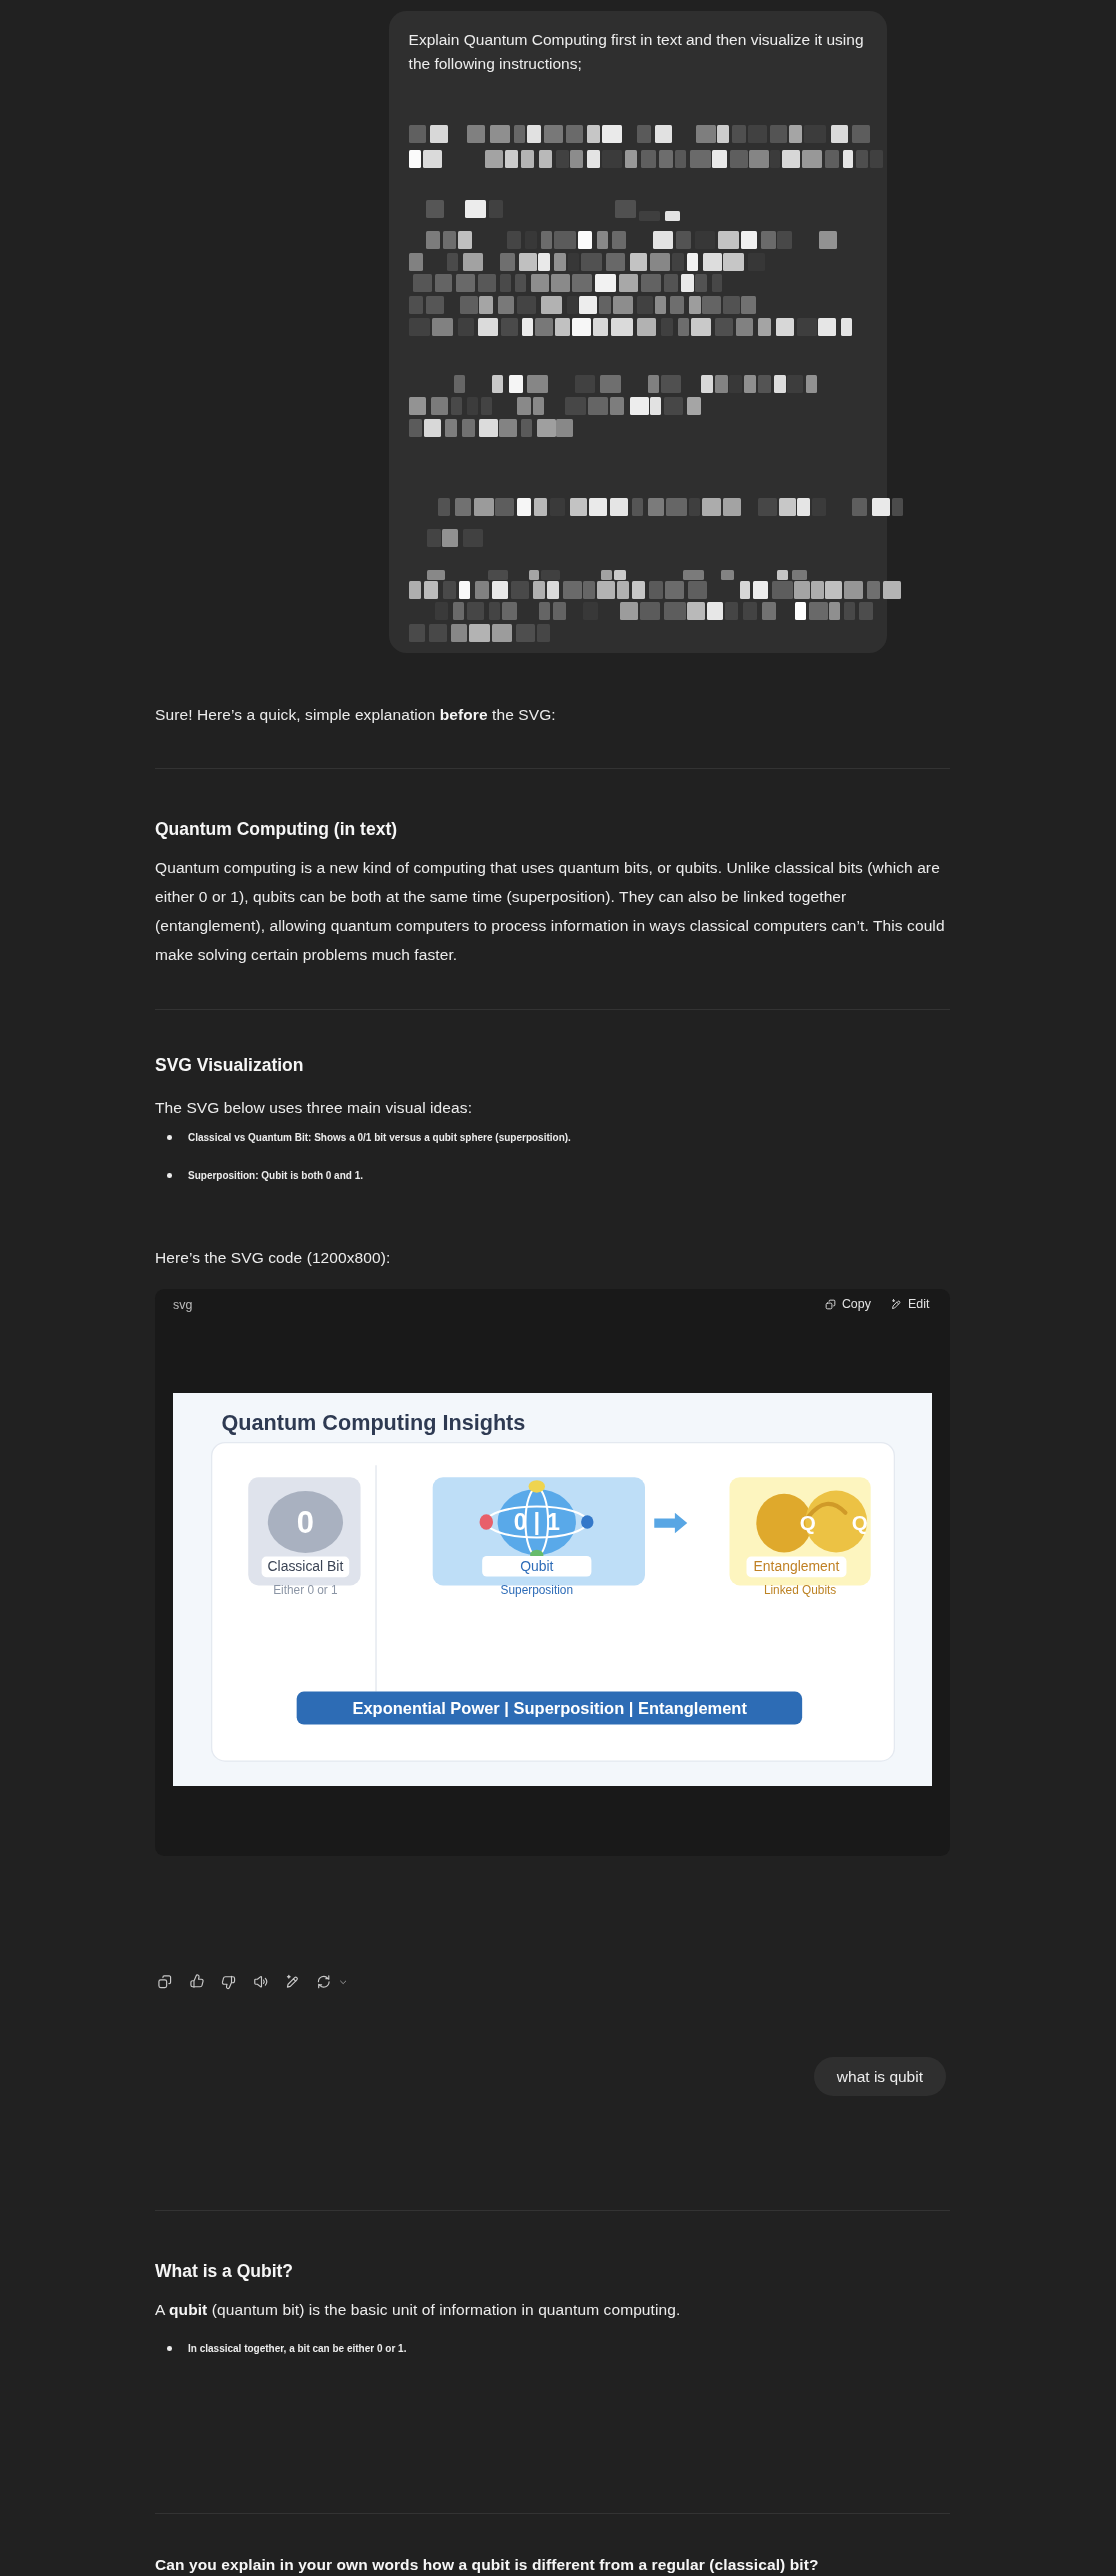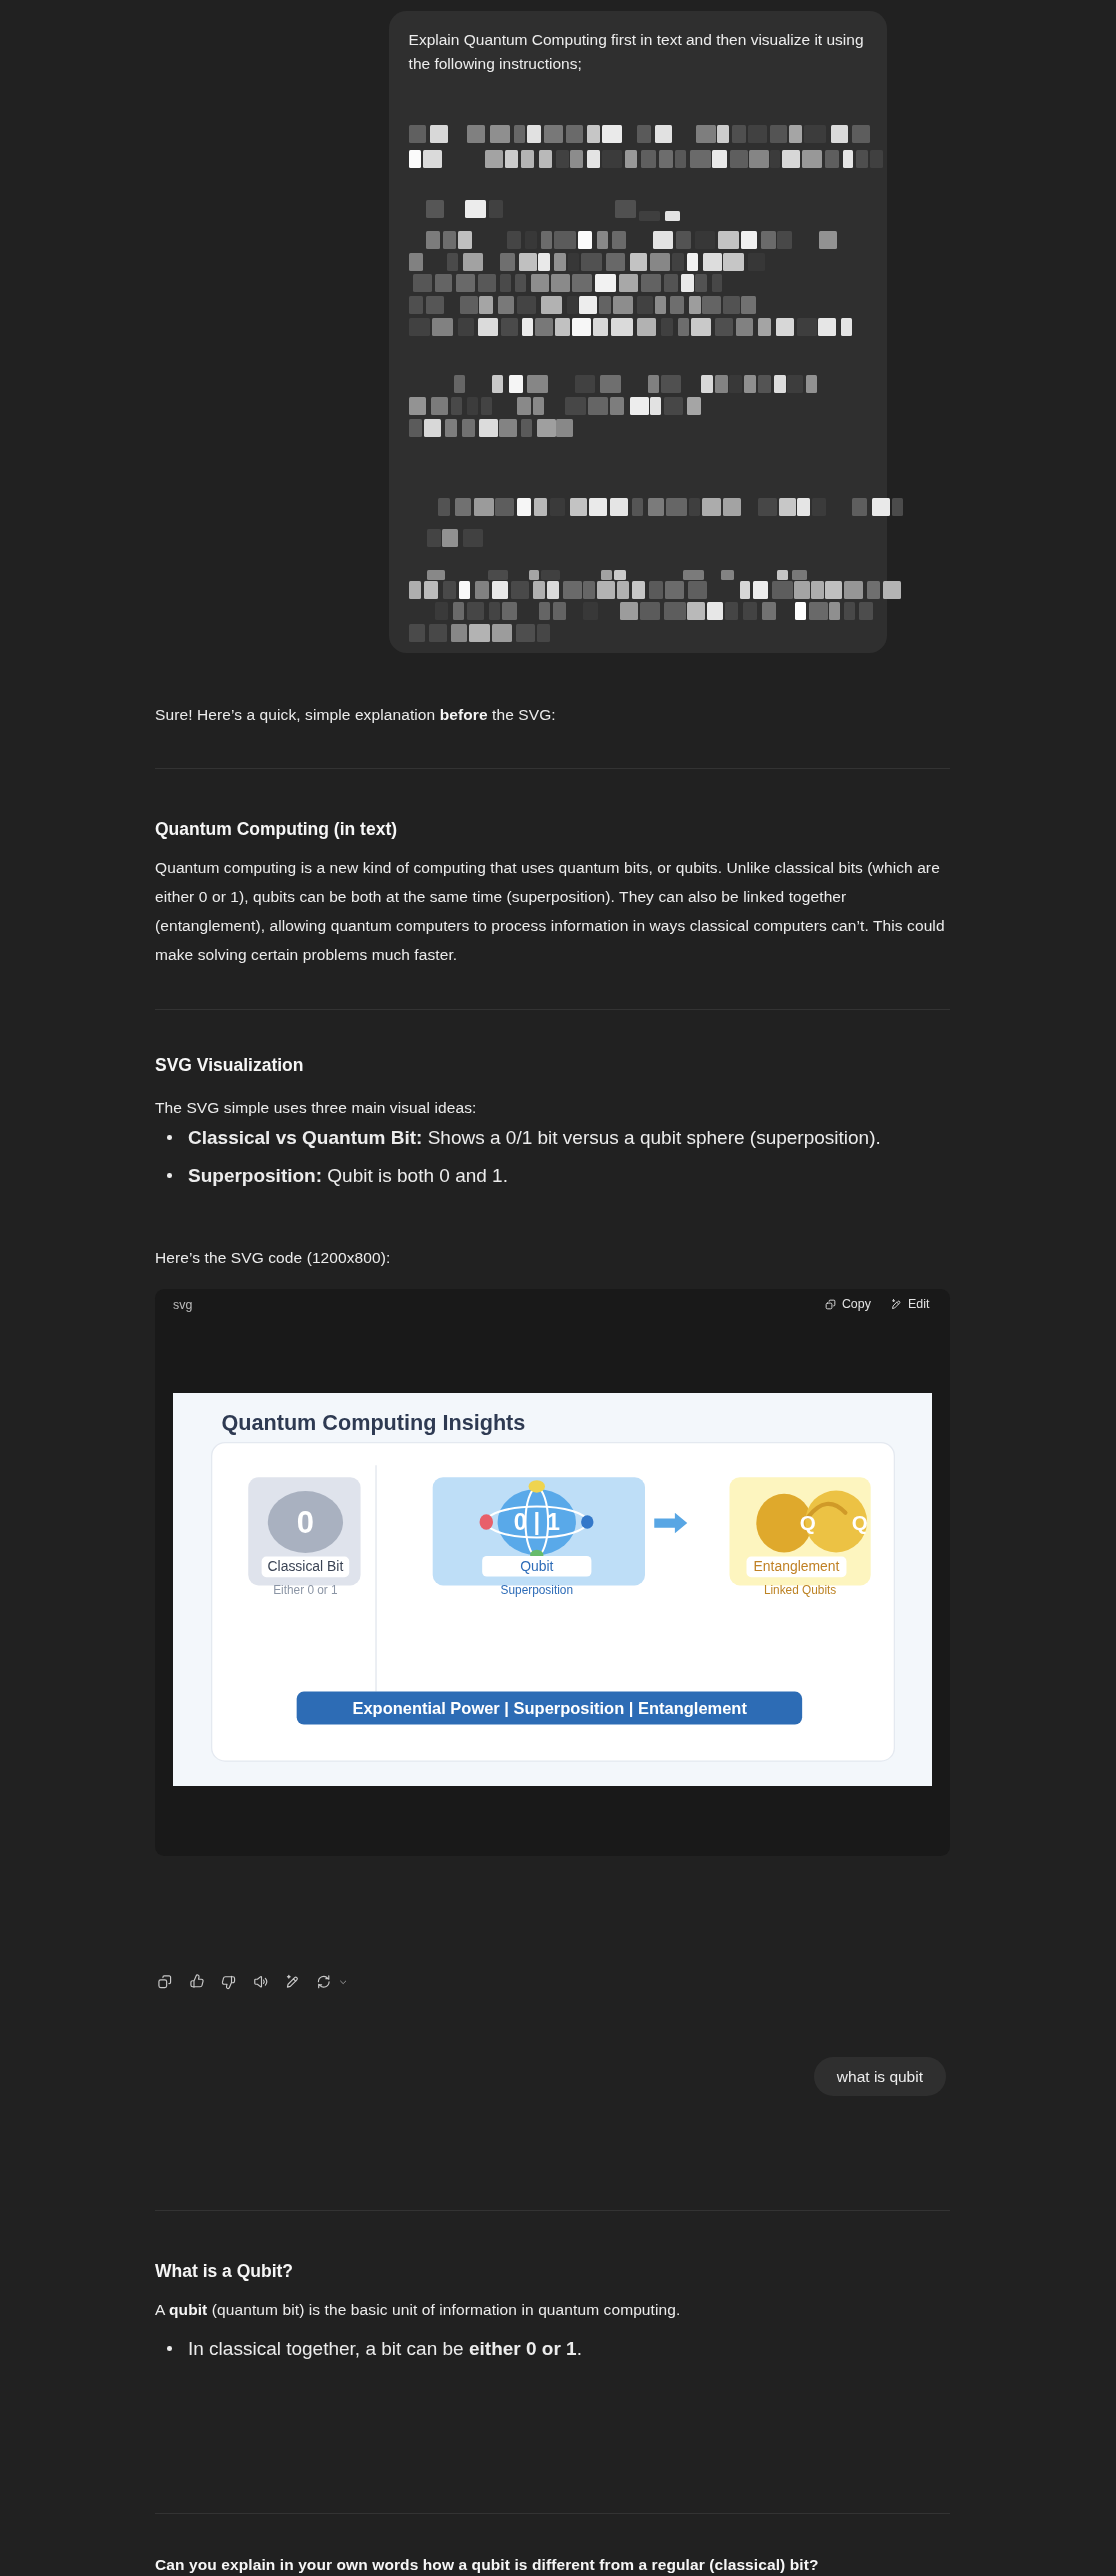--- a/index.html
+++ b/index.html
@@ -21,21 +21,21 @@
   .mosaic-cell { position:absolute; border-radius:1.5px; }
   
   .msg { position:absolute; left:155px; width:795px; font-size:15.5px;
          line-height:29px; color:#ececec; letter-spacing:0.1px; }
   .msg b, .bold-seg { font-weight:700; color:#f6f6f6; }
   .h3 { position:absolute; left:155px; width:795px; font-size:17.5px;
         line-height:23px; font-weight:700; color:#f6f6f6; }
   .divider { position:absolute; left:155px; width:795px; height:1px;
              background:#333333; }
   .bullet { position:absolute; left:155px; width:795px; padding-left:33px;
-            font-size:19px; line-height:29px; }
+            font-size:10px; line-height:29px;font-weight:bold; }
   .bullet::before { content:""; position:absolute; left:12.4px; top:12.4px;
             width:4.6px; height:4.6px; border-radius:50%; background:#ececec; }
   
   .code-block { position:absolute; left:155px; top:1289px; width:795px;
                 height:567px; background:#191919; border-radius:9.3px; }
   .code-lang { position:absolute; left:18px; top:8.2px; font-size:12.4px;
                line-height:16.5px; color:#bdbdbd; }
   .code-actions { position:absolute; right:20.6px; top:8.2px; display:flex;
                   gap:19.6px; align-items:center; }
   .code-btn { display:inline-flex; align-items:center; gap:4.6px; font-size:12.4px;
@@ -340,21 +340,21 @@
   <div class="msg" style="top:700px"><span>Sure! Here’s a quick, simple explanation </span><b>before</b><span> the SVG:</span></div>
 
   <div class="divider" style="top:768px"></div>
 
   <div class="h3" style="top:818px">Quantum Computing (in text)</div>
   <div class="msg" style="top:853px">Quantum computing is a new kind of computing that uses quantum bits, or qubits. Unlike classical bits (which are either 0 or 1), qubits can be both at the same time (superposition). They can also be linked together (entanglement), allowing quantum computers to process information in ways classical computers can’t. This could make solving certain problems much faster.</div>
 
   <div class="divider" style="top:1009px"></div>
 
   <div class="h3" style="top:1054px">SVG Visualization</div>
-  <div class="msg" style="top:1093px">The SVG simple uses three main visual ideas:</div>
+  <div class="msg" style="top:1093px">The SVG below uses three main visual ideas:</div>
 
   <div class="bullet" style="top:1123px"><b>Classical vs Quantum Bit:</b><span> Shows a 0/1 bit versus a qubit sphere (superposition).</span></div>
   <div class="bullet" style="top:1161px"><b>Superposition:</b><span> Qubit is both 0 and 1.</span></div>
 
   <div class="msg" style="top:1243px">Here’s the SVG code (1200x800):</div>
 
   <div class="code-block">
     <div class="code-lang">svg</div>
     <div class="code-actions">
       <span class="code-btn">

